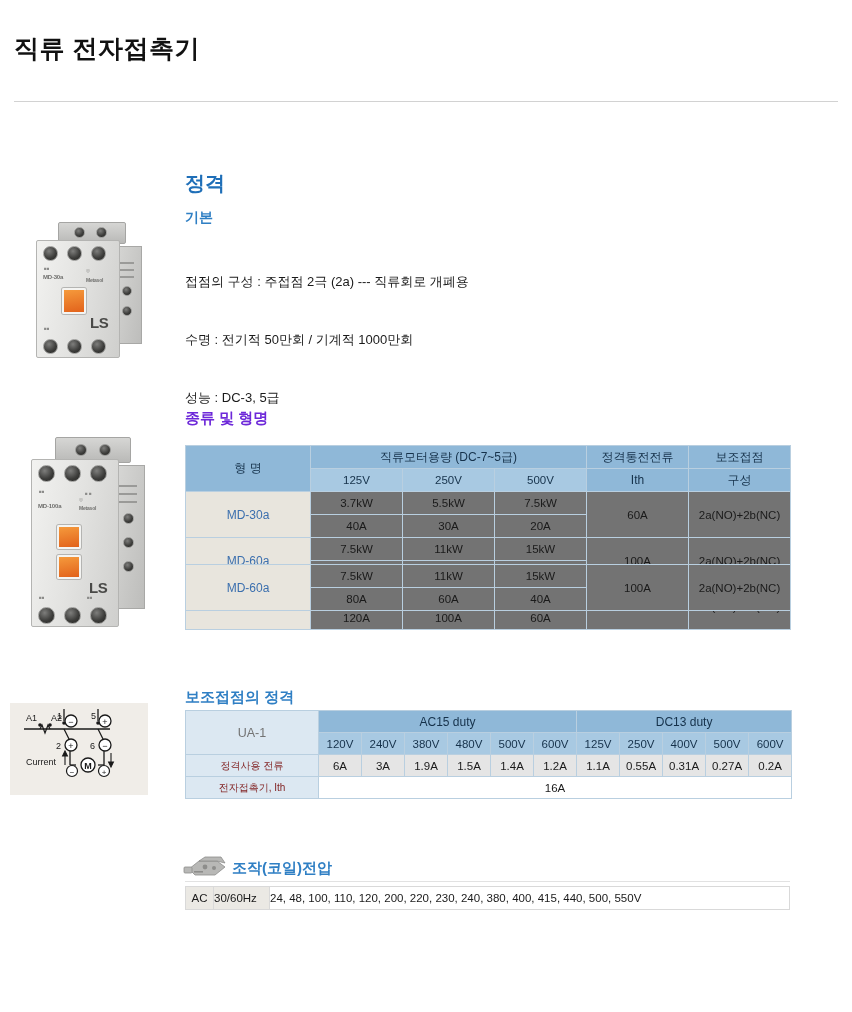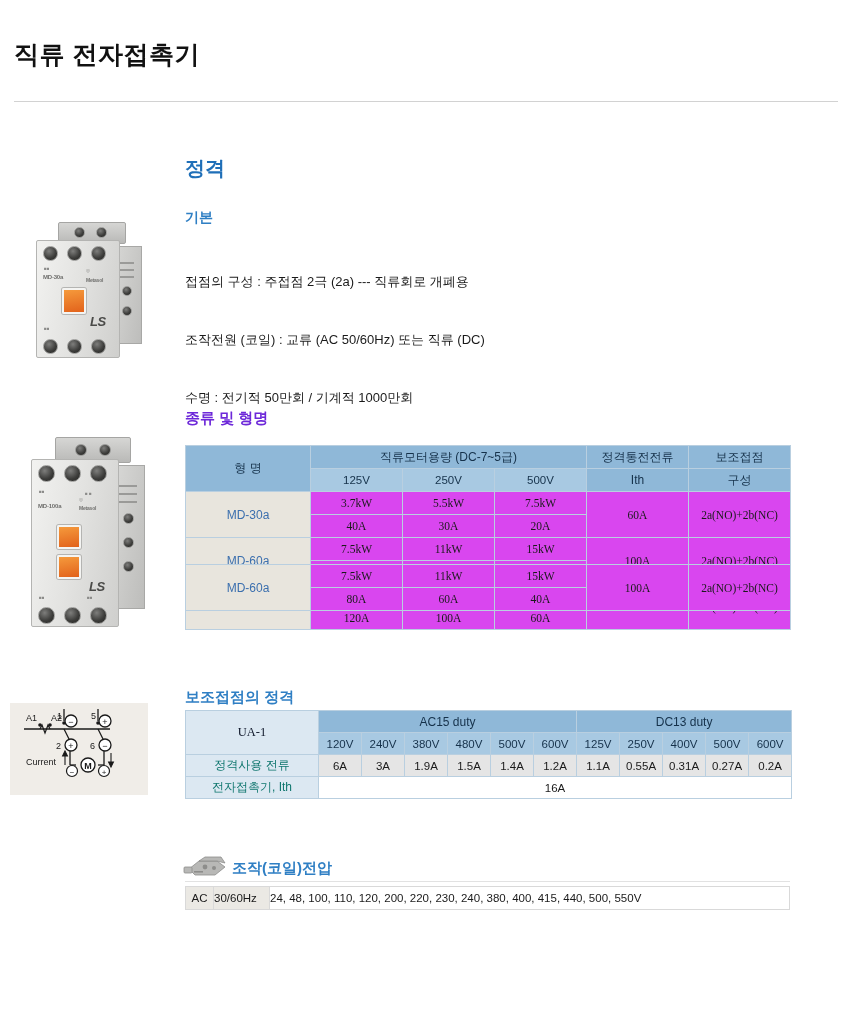--- a/index.html
+++ b/index.html
@@ -14,40 +14,40 @@
     position: relative;
     font-family: "Liberation Sans", "DejaVu Sans", sans-serif;
     color: #1a1a1a;
     overflow: hidden;
   }
 
   
   .page-title {
     position: absolute;
     left: 14px;
-    top: 38px;
+    top: 32px;
     font-size: 25px;
     font-weight: bold;
     letter-spacing: 0.5px;
     color: #111111;
   }
   .title-rule {
     position: absolute;
     left: 14px;
     top: 101px;
     width: 824px;
     height: 1px;
     background: #d2d2d2;
   }
 
   
   .h-rating {
     position: absolute;
     left: 185px;
-    top: 155px;
+    top: 170px;
     font-size: 20px;
     font-weight: bold;
     color: #1f6fb8;
   }
   .h-basic {
     position: absolute;
     left: 185px;
     top: 209px;
     font-size: 14px;
     font-weight: bold;
@@ -130,21 +130,21 @@
   }
 
   
   #types-table {
     position: absolute;
     left: 185px;
     top: 445px;
     width: 605px;
   }
   #types-table td { height: 22px; }
-  .val-cell { background: #d946ef; font-family: Liberation Serif, serif; }
+  .val-cell { background: #737373; }
 
   
   .dup-row {
     position: absolute;
     left: 185px;
     top: 564px;
     width: 605px;
     border-collapse: collapse;
     table-layout: fixed;
     font-size: 11.5px;
@@ -160,28 +160,27 @@
   
   #aux-table {
     position: absolute;
     left: 185px;
     top: 710px;
     width: 605px;
   }
   #aux-table td { height: 21px; }
   .rowlabel {
     background: #dce8f2;
-    color: #0f766e;
-    font-size: 12px;
+    color: #7f1d1d;
+    font-size: 10px;
   }
   .ua-cell {
     background: #dce8f2;
-    color: #0f172a;
+    color: #737373;
     font-size: 12.5px;
-    font-family: Liberation Serif, serif;
   }
   .aux-val { background: #e5e5e5; font-size: 11.5px; }
   .ith-val { background: #ffffff; font-size: 11.5px; text-align: left; padding-left: 8px; }
 
   
   #coil-table {
     position: absolute;
     left: 185px;
     top: 886px;
     width: 605px;
@@ -245,23 +244,22 @@
   }
   .orange-btn {
     position: absolute;
     background: linear-gradient(170deg, #f59a3c 0%, #e2621b 100%);
     border: 2px solid #f4f4f2;
     border-radius: 2px;
     box-shadow: 0 0 0 1px #b4b4b2;
   }
   .ls-logo {
     position: absolute;
-    font-size: 13px;
-    font-weight: bold;
-    font-style: italic;
+    font-size: 15px;
+    font-weight: bold;
     color: #4a4a48;
     letter-spacing: -0.5px;
   }
   .tiny-label {
     position: absolute;
     font-size: 4.5px;
     color: #8a8a88;
     white-space: nowrap;
   }
   .model-print {
@@ -356,21 +354,20 @@
   <div class="term-hole" style="left:13px; top:170px; width:15px; height:15px;"></div>
   <div class="term-hole" style="left:39px; top:170px; width:15px; height:15px;"></div>
   <div class="term-hole" style="left:65px; top:170px; width:15px; height:15px;"></div>
 </div>
 
 <div class="h-rating">정격</div>
 <div class="h-basic">기본</div>
 
 <div class="basic-lines">
   <div>접점의 구성 : 주접점 2극 (2a) --- 직류회로 개폐용</div>
-  <div>조작전원 (코일) : 교류 (AC 50/60Hz) 또는 직류 (DC)</div>
   <div>수명 : 전기적 50만회 / 기계적 1000만회</div>
   <div>성능 : DC-3, 5급</div>
   <div>부착방식 : 나사/레일 겸용</div>
 </div>
 
 <div class="h-types">종류 및 형명</div>
 
 <table class="grid" id="types-table">
   <colgroup>
     <col style="width:125px">

